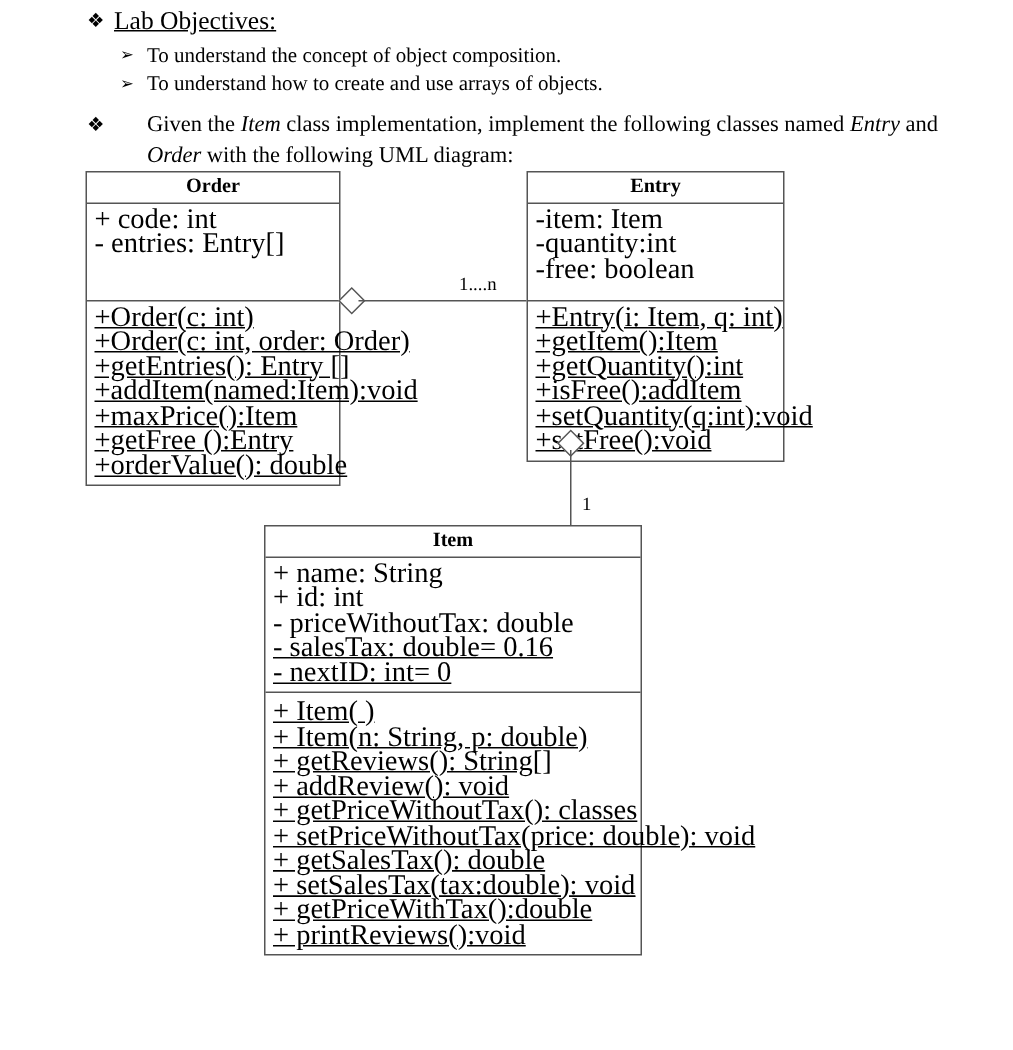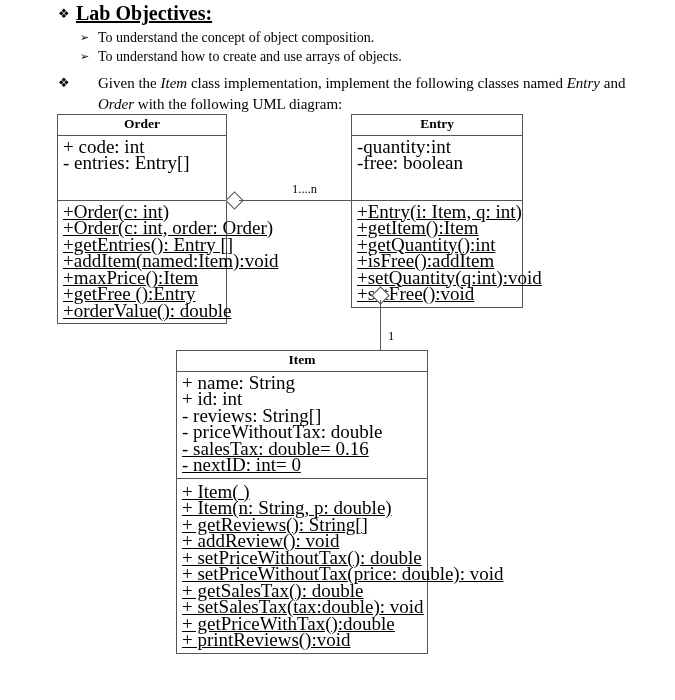--- a/index.html
+++ b/index.html
@@ -28,23 +28,23 @@
     font-size: 13px;
     line-height: 18px;
     color: #000;
   }
   .bullet-text {
     margin-left: 18px;
     font-size: 15px;
     line-height: 19px;
   }
   .lab-objectives-title {
-    font-weight: bold;
+    font-weight: normal;
     text-decoration: underline;
-    font-size: 20px;
+    font-size: 17px;
   }
   .sub-item {
     position: relative;
     margin-left: 40px;
     font-size: 14px;
     line-height: 19px;
   }
   .arrow-bullet {
     position: absolute;
     left: -18px;
@@ -143,56 +143,56 @@
     <div class="uml-line">+addItem(named:Item):void</div>
     <div class="uml-line">+maxPrice():Item</div>
     <div class="uml-line">+getFree ():Entry</div>
     <div class="uml-line">+orderValue(): double</div>
   </div>
 </div>
 
 <div class="uml-box" style="left:351px; top:114px; width:172px;">
   <div class="uml-title">Entry</div>
   <div class="uml-section" style="height:57px;">
+    <div class="uml-line">-item: Item</div>
     <div class="uml-line">-quantity:int</div>
     <div class="uml-line">-free: boolean</div>
   </div>
   <div class="uml-section divided">
     <div class="uml-line">+Entry(i: Item, q: int)</div>
     <div class="uml-line">+getItem():Item</div>
     <div class="uml-line">+getQuantity():int</div>
     <div class="uml-line">+isFree():addItem</div>
     <div class="uml-line">+setQuantity(q:int):void</div>
     <div class="uml-line">+setFree():void</div>
   </div>
 </div>
 
 <div class="uml-box" style="left:176px; top:350px; width:252px;">
   <div class="uml-title">Item</div>
   <div class="uml-section">
     <div class="uml-line">+ name: String</div>
     <div class="uml-line">+ id: int</div>
-    <div class="uml-line">- reviews: String[]</div>
     <div class="uml-line">- priceWithoutTax: double</div>
     <div class="uml-line static">- salesTax: double= 0.16</div>
     <div class="uml-line static">- nextID: int= 0</div>
   </div>
   <div class="uml-section divided" style="padding-top:5px;">
     <div class="uml-line">+ Item( )</div>
     <div class="uml-line">+ Item(n: String, p: double)</div>
     <div class="uml-line">+ getReviews(): String[]</div>
     <div class="uml-line">+ addReview(): void</div>
-    <div class="uml-line">+ setPriceWithoutTax(): double</div>
+    <div class="uml-line">+ getPriceWithoutTax(): classes</div>
     <div class="uml-line">+ setPriceWithoutTax(price: double): void</div>
     <div class="uml-line static">+ getSalesTax(): double</div>
     <div class="uml-line static">+ setSalesTax(tax:double): void</div>
     <div class="uml-line">+ getPriceWithTax():double</div>
     <div class="uml-line">+ printReviews():void</div>
   </div>
 </div>
 
 <div class="diamond" style="left:228px; top:194px;"></div>
 <div class="conn-line" style="left:239px; top:199.5px; width:112px; height:1px;"></div>
-<div class="mult-label" style="left:292px; top:182px;">1....n</div>
+<div class="mult-label" style="left:306px; top:182px;">1....n</div>
 
 <div class="diamond" style="left:374px; top:289px;"></div>
 <div class="conn-line" style="left:379.5px; top:300px; width:1px; height:50px;"></div>
 <div class="mult-label" style="left:388px; top:329px;">1</div>
 
 </body></html>

